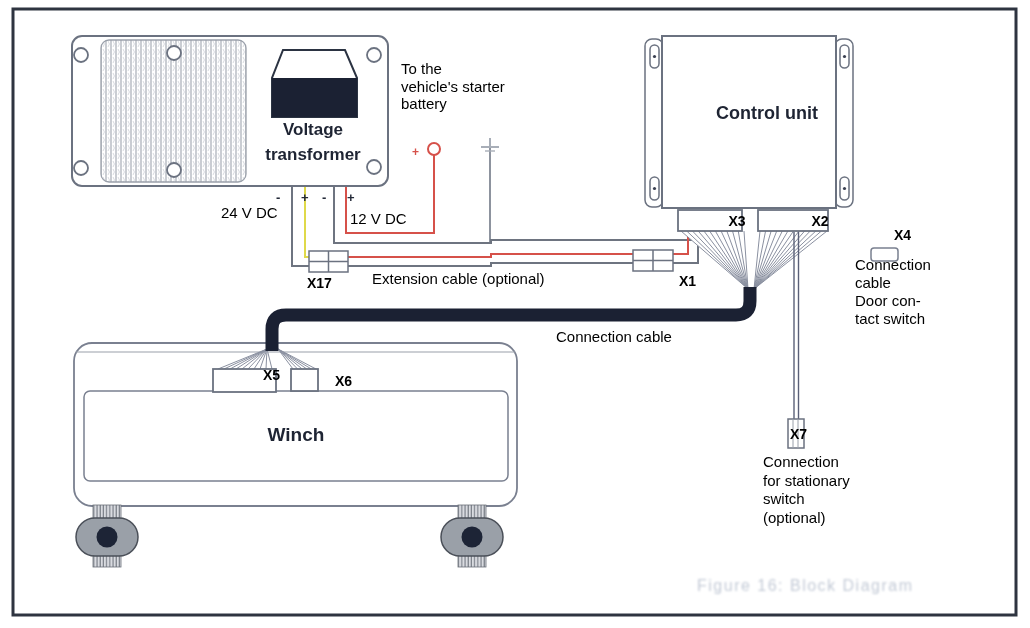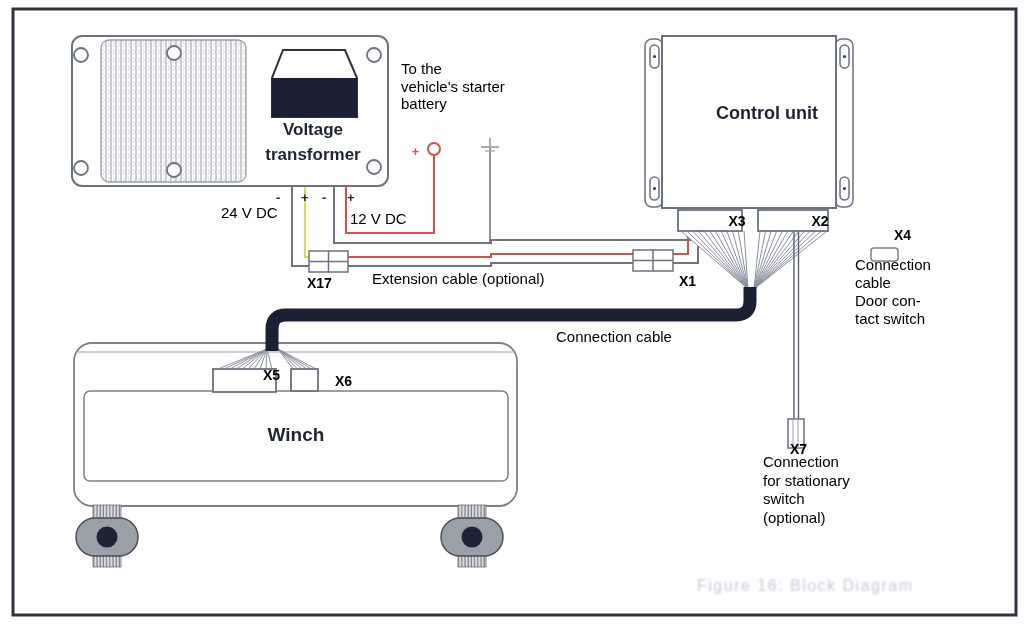--- a/index.html
+++ b/index.html
@@ -240,21 +240,21 @@
   <span>Door con-</span>
   <span>tact switch</span>
 </div>
 
 <div class="lbl" style="left:556px;top:328px;">Connection cable</div>
 
 <div class="lbl xlbl center" style="left:213px;top:368px;width:63px;">X5</div>
 <div class="lbl xlbl center" style="left:291px;top:374px;width:51px;">X6</div>
 <div class="lbl comp center" style="left:84px;top:424px;width:424px;font-size:19px;">Winch</div>
 
-<div class="lbl xlbl" style="left:763px;top:442px;">X7</div>
+<div class="lbl xlbl" style="left:763px;top:427px;">X7</div>
 <div class="lbl ml" style="left:763px;top:453px;line-height:18.5px;">
   <span>Connection</span>
   <span>for stationary</span>
   <span>switch</span>
   <span>(optional)</span>
 </div>
 
 <div class="caption" style="left:697px;top:578px;">Figure 16: Block Diagram</div>
 
 </div>

